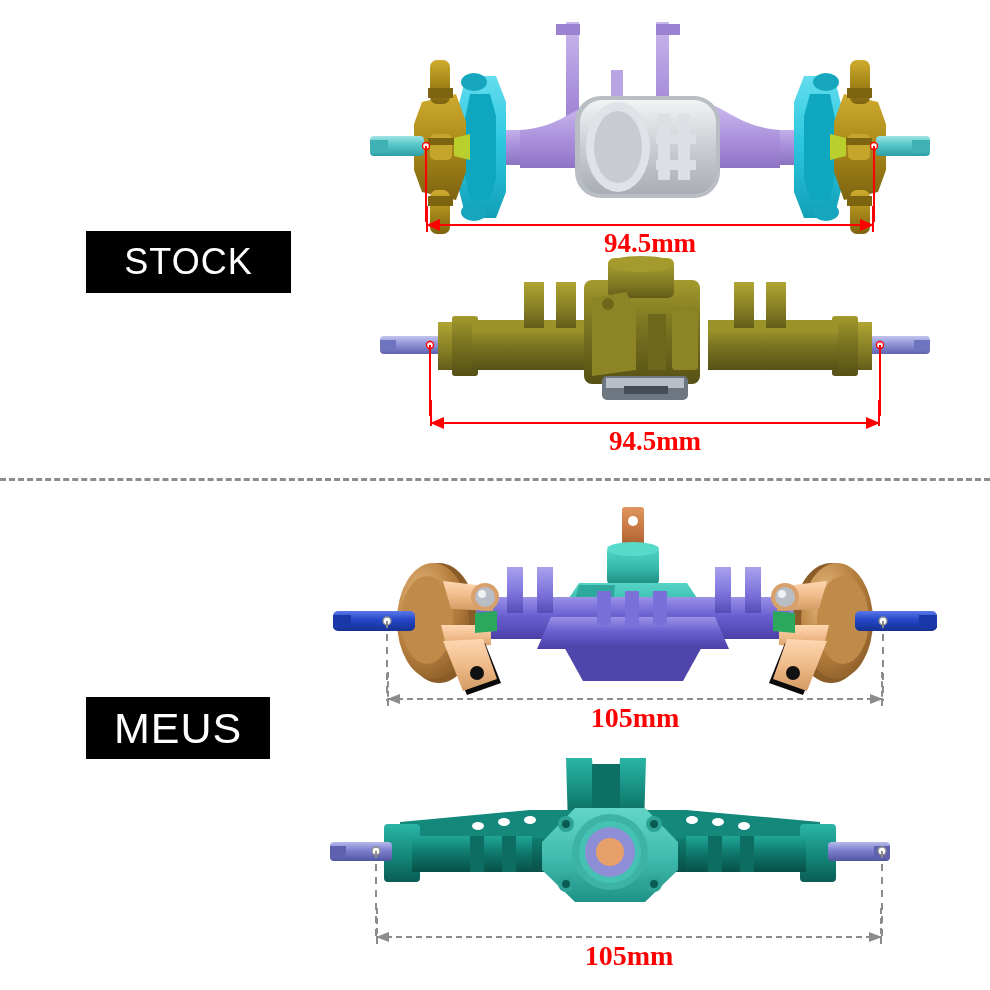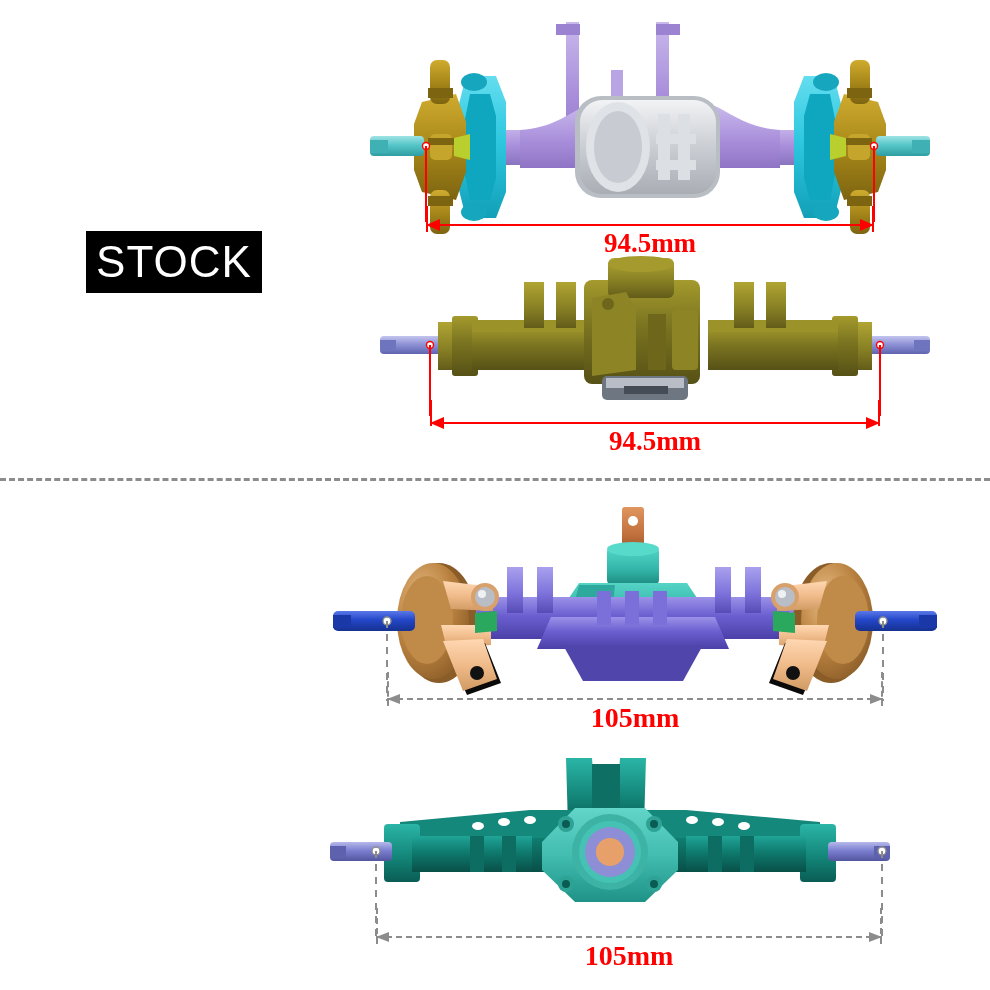--- a/index.html
+++ b/index.html
@@ -485,16 +485,17 @@
     <div class="ext" style="left:0;height:36px;"></div>
     <div class="ext" style="left:504px;height:36px;"></div>
     <div class="bar" style="left:0;top:28px;width:506px;"></div>
     <svg style="position:absolute;left:0;top:20px;" width="506" height="18">
       <polygon points="0,9 13,4 13,14" fill="#8c8c8c"></polygon>
       <polygon points="506,9 493,4 493,14" fill="#8c8c8c"></polygon>
     </svg>
     <div class="txt" style="top:32px;font-size:28px;">105mm</div>
   </div>
 
-  <div class="chip" style="left:86px;top:231px;width:176px;height:62px;font-size:44px;">STOCK</div>
-
+  <div class="chip" style="left:86px;top:231px;width:205px;height:62px;font-size:36px;">STOCK</div>
+
+  <div class="chip" style="left:86px;top:697px;width:184px;height:62px;font-size:43px;">MEUS</div>
 
 </div>
 
 </body></html>

